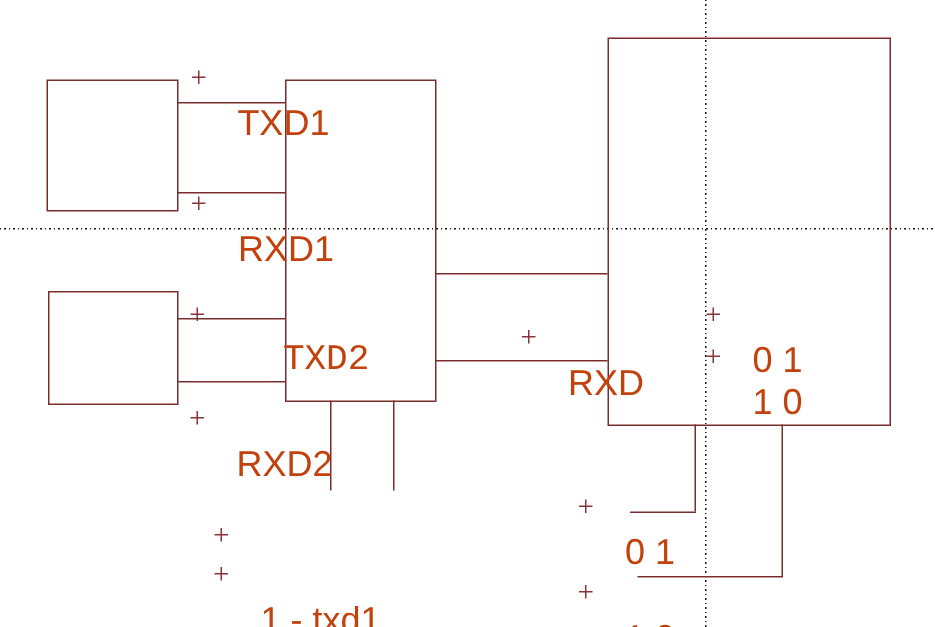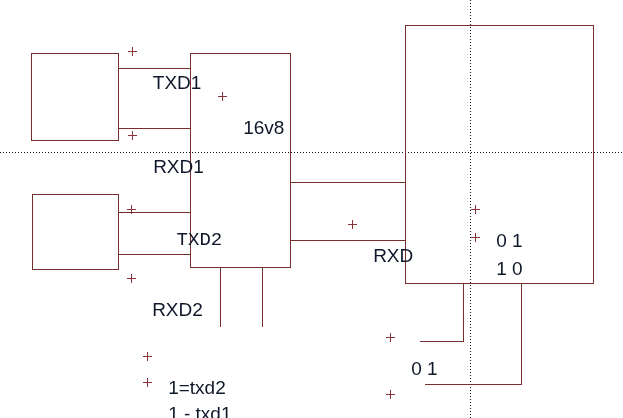--- a/index.html
+++ b/index.html
@@ -8,21 +8,21 @@
     font-family:"Liberation Sans", sans-serif; overflow:hidden;
   }
   .box {
     position:absolute; border:1px solid #7a2d2d; background:transparent;
     box-sizing:border-box;
   }
   .wire { position:absolute; background:#7a2d2d; }
   .wire.h { height:1px; }
   .wire.v { width:1px; }
   .lbl {
-    position:absolute; color:#0f172a; font-size:19px; line-height:19px;
+    position:absolute; color:#c2410c; font-size:24px; line-height:19px;
     white-space:pre; letter-spacing:0;
   }
   .cross { position:absolute; left:-4px; top:12px; width:9px; height:9px; }
   .cross::before {
     content:""; position:absolute; left:0; top:4px; width:9px; height:1px;
     background:#8a343a;
   }
   .cross::after {
     content:""; position:absolute; left:4px; top:0; width:1px; height:9px;
     background:#8a343a;
@@ -71,24 +71,20 @@
     <span>RXD1</span>
   </div>
   <div class="lbl" style="left:131px; top:193px;font-family:Liberation Mono, monospace;">
     <span class="cross"></span>
     <span>TXD2</span>
   </div>
   <div class="lbl" style="left:131px; top:262px;">
     <span class="cross"></span>
     <span>RXD2</span>
   </div>
-  <div class="lbl" style="left:222px; top:80px;">
-    <span class="cross"></span>
-    <span>16v8</span>
-  </div>
   <div class="lbl" style="left:352px; top:208px;">
     <span class="cross"></span>
     <span>RXD</span>
   </div>
 
   <div class="lbl" style="left:475px; top:193px;">
     <span class="cross"></span>
     <span>0 1</span>
   </div>
   <div class="lbl" style="left:475px; top:221px;">
@@ -100,20 +96,19 @@
     <span class="cross"></span>
     <span>0 1</span>
   </div>
   <div class="lbl" style="left:390px; top:378px;">
     <span class="cross"></span>
     <span>1 0</span>
   </div>
 
   <div class="lbl" style="left:147px; top:340px;">
     <span class="cross"></span>
-    <span>1=txd2</span>
   </div>
   <div class="lbl" style="left:147px; top:366px;">
     <span class="cross"></span>
     <span>1 - txd1</span>
   </div>
 
 </div>
 
 </body></html>

